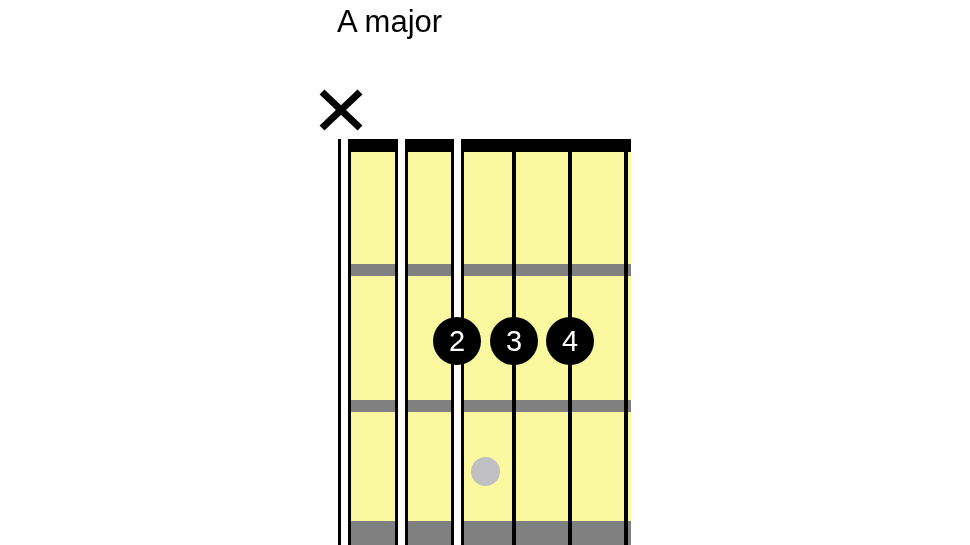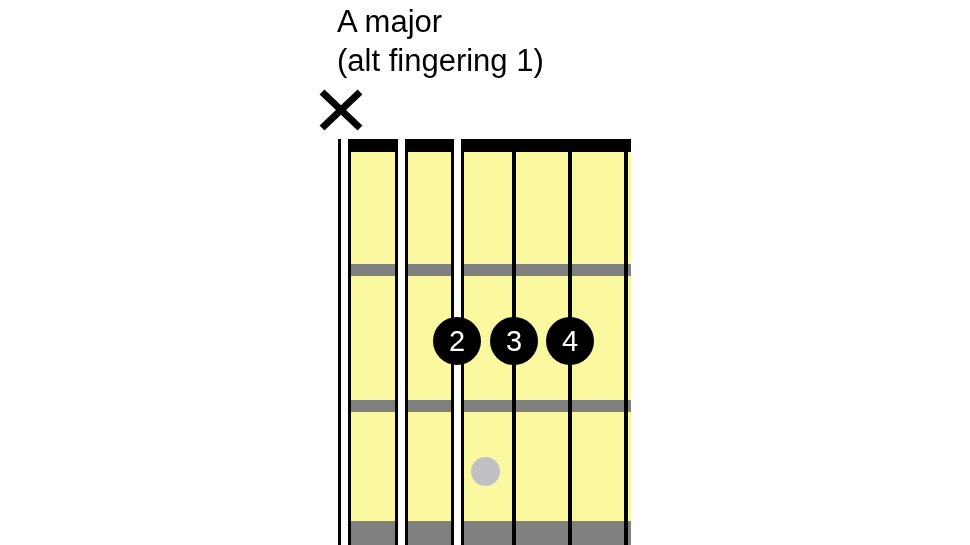--- a/index.html
+++ b/index.html
@@ -120,21 +120,20 @@
     text-align: center;
   }
 </style>
 </head>
 <body>
 
 <div id="stage">
 
   <div class="title-block">
     <span class="title-line">A major</span>
-    <span class="title-line">(alt fingering 1)</span>
   </div>
 
   <svg class="marker-x" viewBox="0 0 46 44" aria-hidden="true">
     <line x1="4" y1="4" x2="42" y2="40" stroke="#000000" stroke-width="7" stroke-linecap="butt"></line>
     <line x1="42" y1="4" x2="4" y2="40" stroke="#000000" stroke-width="7" stroke-linecap="butt"></line>
   </svg>
 
   <div class="fretboard">
 
     <div class="board-face"></div>

